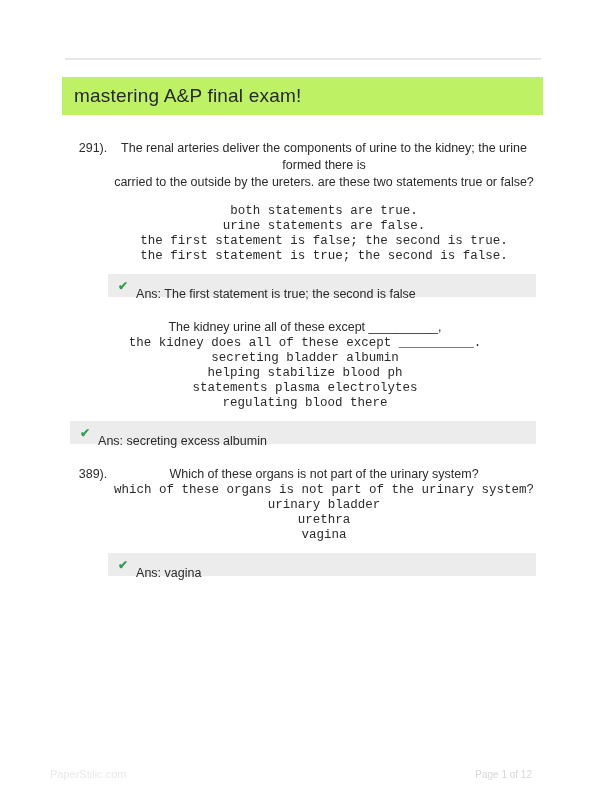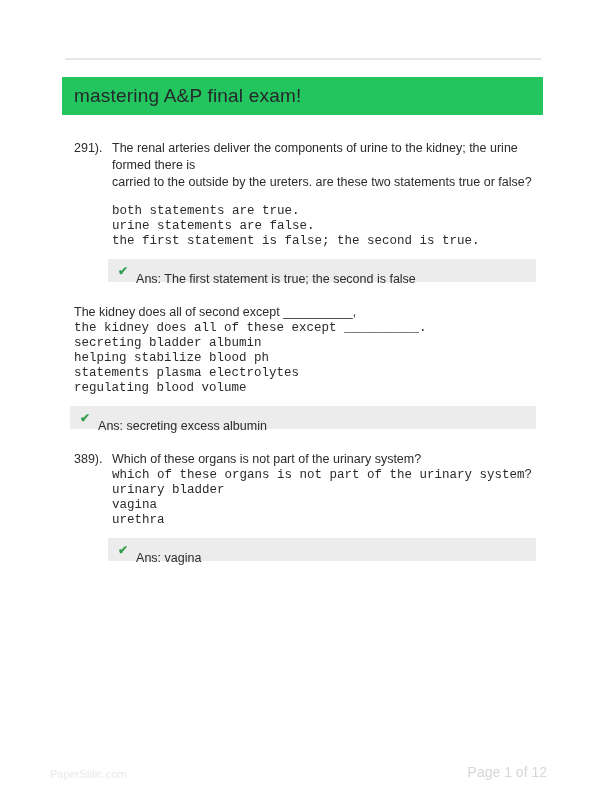--- a/index.html
+++ b/index.html
@@ -15,21 +15,21 @@
   .top-rule {
     position: absolute;
     left: 65px; top: 58px;
     width: 476px; height: 2px;
     background: #e7e7e7;
   }
   .title-box {
     position: absolute;
     left: 62px; top: 77px;
     width: 481px; height: 38px;
-    background: #22c55e;
+    background: #bef264;
     display: flex;
     align-items: center;
   }
   .page-title {
     font-size: 19px;
     color: #26282c;
     padding-left: 12px;
     letter-spacing: 0.2px;
   }
   .content {
@@ -37,22 +37,23 @@
     left: 74px; top: 140px;
     width: 462px;
   }
   .question { display: flex; }
   .question + .question { margin-top: 22px; }
   .q-number {
     flex: 0 0 38px;
     width: 38px;
     font-size: 12.5px;
     line-height: 17px;
+    text-align: center;
   }
-  .q-body { flex: 1; min-width: 0; }
+  .q-body { flex: 1; min-width: 0; text-align: center; }
   .q-line  { font-size: 12.5px; line-height: 17px; }
   .q-gap   { height: 13px; }
   .opt-line { font-size: 12.5px; line-height: 15px; font-family: Liberation Mono, monospace; }
   .answer-box {
     margin-top: 10px;
     margin-left: -4px;
     background: #ececec;
     height: 23px;
     display: flex;
     align-items: center;
@@ -67,22 +68,22 @@
   }
   .answer-text { font-size: 12.5px; margin-top: 16px; }
   .watermark {
     position: absolute;
     left: 50px; bottom: 20px;
     font-size: 11px;
     color: #e9e9e9;
   }
   .page-indicator {
     position: absolute;
-    right: 59px; bottom: 20px;
-    font-size: 14px;
+    right: 74px; bottom: 20px;
+    font-size: 10px;
     color: #d7d7d7;
   }
 </style>
 </head>
 <body>
 
 <div class="page">
 
   <div class="top-rule"></div>
 
@@ -94,50 +95,51 @@
 
     <div class="question">
       <div class="q-number">291).</div>
       <div class="q-body">
         <div class="q-line">The renal arteries deliver the components of urine to the kidney; the urine formed there is</div>
         <div class="q-line">carried to the outside by the ureters. are these two statements true or false?</div>
         <div class="q-gap"></div>
         <div class="opt-line">both statements are true.</div>
         <div class="opt-line">urine statements are false.</div>
         <div class="opt-line">the first statement is false; the second is true.</div>
+        <div class="opt-line">the first statement is true; the second is false.</div>
         <div class="answer-box">
           <span class="check">✔</span>
           <span class="answer-text">Ans: The first statement is true; the second is false</span>
         </div>
       </div>
     </div>
 
     <div class="question">
       <div class="q-body">
-        <div class="q-line">The kidney does all of second except __________,</div>
+        <div class="q-line">The kidney urine all of these except __________,</div>
         <div class="opt-line">the kidney does all of these except __________.</div>
         <div class="opt-line">secreting bladder albumin</div>
         <div class="opt-line">helping stabilize blood ph</div>
         <div class="opt-line">statements plasma electrolytes</div>
-        <div class="opt-line">regulating blood volume</div>
+        <div class="opt-line">regulating blood there</div>
         <div class="answer-box">
           <span class="check">✔</span>
           <span class="answer-text">Ans: secreting excess albumin</span>
         </div>
       </div>
     </div>
 
     <div class="question">
       <div class="q-number">389).</div>
       <div class="q-body">
         <div class="q-line">Which of these organs is not part of the urinary system?</div>
         <div class="opt-line">which of these organs is not part of the urinary system?</div>
         <div class="opt-line">urinary bladder</div>
+        <div class="opt-line">urethra</div>
         <div class="opt-line">vagina</div>
-        <div class="opt-line">urethra</div>
         <div class="answer-box">
           <span class="check">✔</span>
           <span class="answer-text">Ans: vagina</span>
         </div>
       </div>
     </div>
 
   </div>
 
   <div class="watermark">PaperStilic.com</div>

